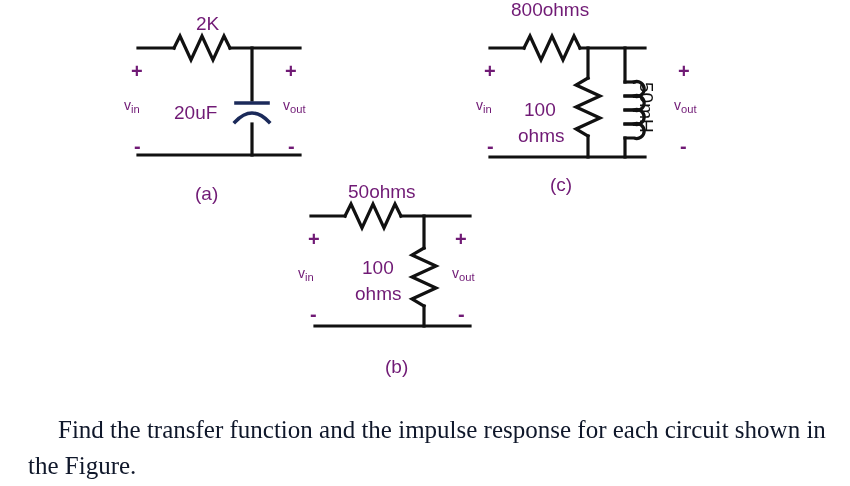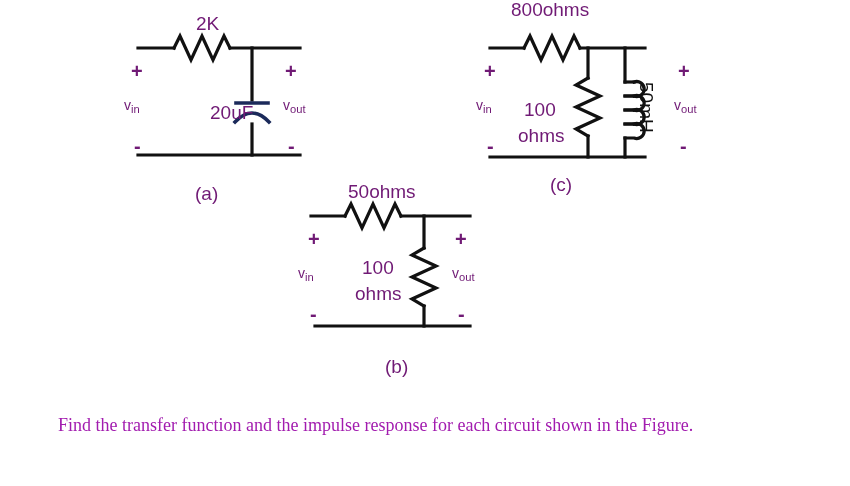--- a/index.html
+++ b/index.html
@@ -51,23 +51,23 @@
     white-space: nowrap;
     transform-origin: 0 0;
     transform: rotate(90deg);
   }
   #prompt-text {
     position: absolute;
     left: 28px;
     top: 412px;
     width: 800px;
     font-family: "Liberation Serif", serif;
-    font-size: 18px;
+    font-size: 25px;
     line-height: 1.45;
-    color: #a21caf;
+    color: #0f172a;
     text-indent: 30px;
     text-align: left;
   }
 </style>
 </head>
 <body>
 
 <div id="figure-area">
 
   <svg class="circuit-svg" viewBox="0 0 850 400">
@@ -132,21 +132,21 @@
   </svg>
 
   <div class="lbl lbl-val" style="left:196px; top:14px;">2K</div>
 
   <div class="lbl lbl-sign" style="left:131px; top:61px;">+</div>
 
   <div class="lbl lbl-port" style="left:124px; top:98px;"><span>v</span><sub>in</sub></div>
 
   <div class="lbl lbl-minus" style="left:134px; top:136px;">-</div>
 
-  <div class="lbl lbl-val" style="left:174px; top:103px;margin-left:36px;">20uF</div>
+  <div class="lbl lbl-val" style="left:174px; top:103px;">20uF</div>
 
   <div class="lbl lbl-sign" style="left:285px; top:61px;">+</div>
 
   <div class="lbl lbl-port" style="left:283px; top:98px;"><span>v</span><sub>out</sub></div>
 
   <div class="lbl lbl-minus" style="left:288px; top:136px;">-</div>
 
   <div class="lbl lbl-caption" style="left:195px; top:184px;">(a)</div>
 
   <div class="lbl lbl-val" style="left:340px; top:182px;margin-left:8px;">50ohms</div>

